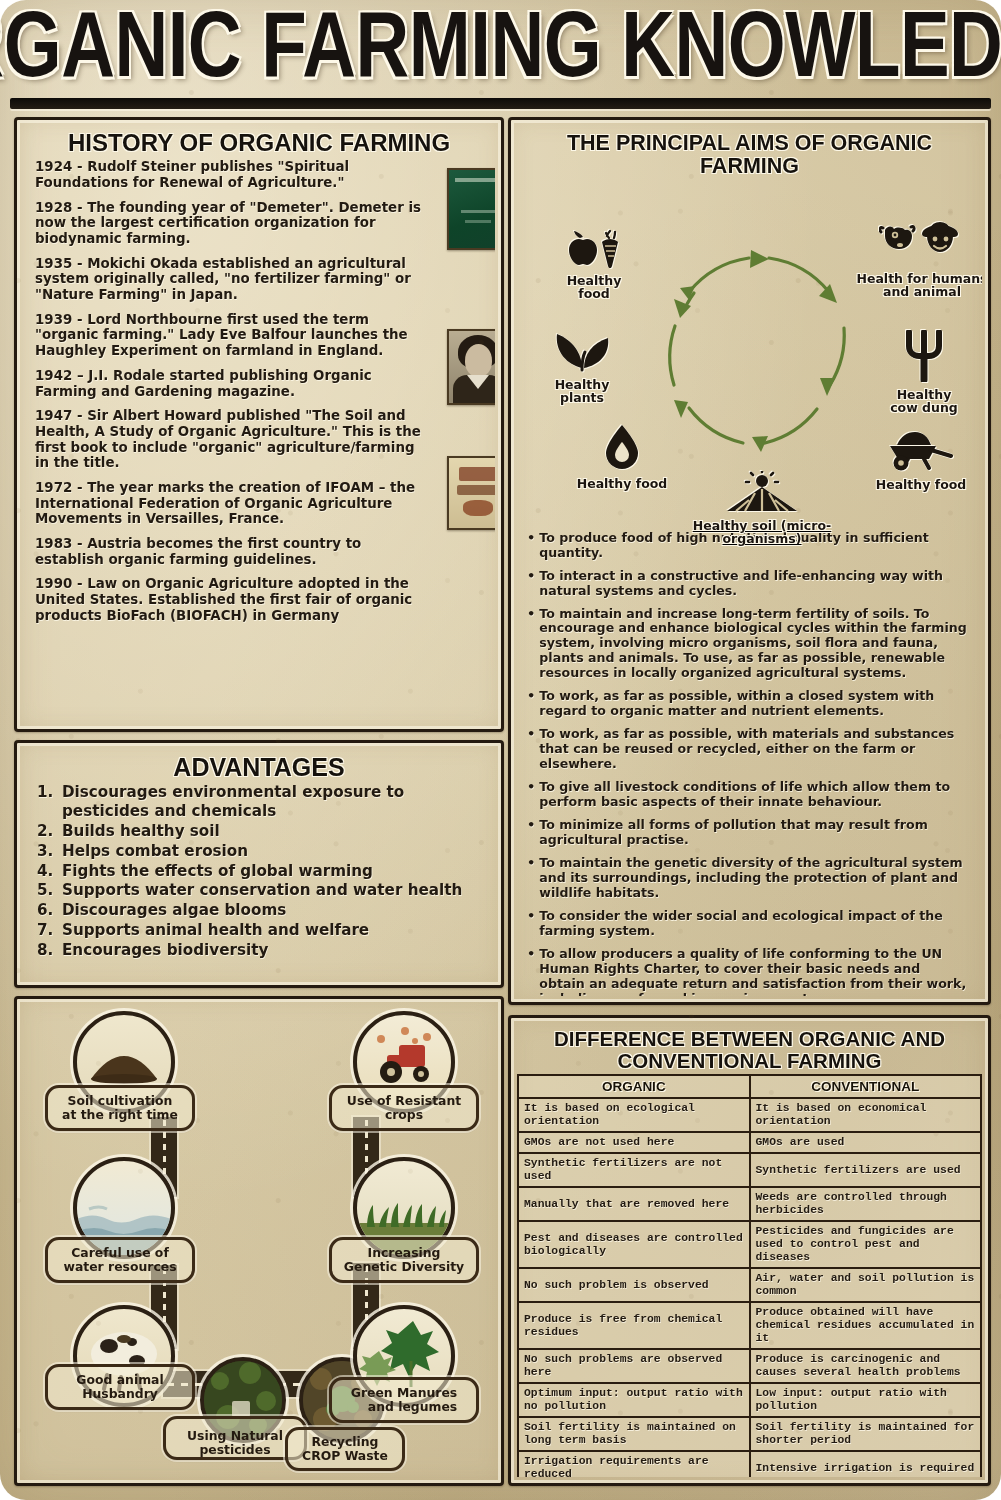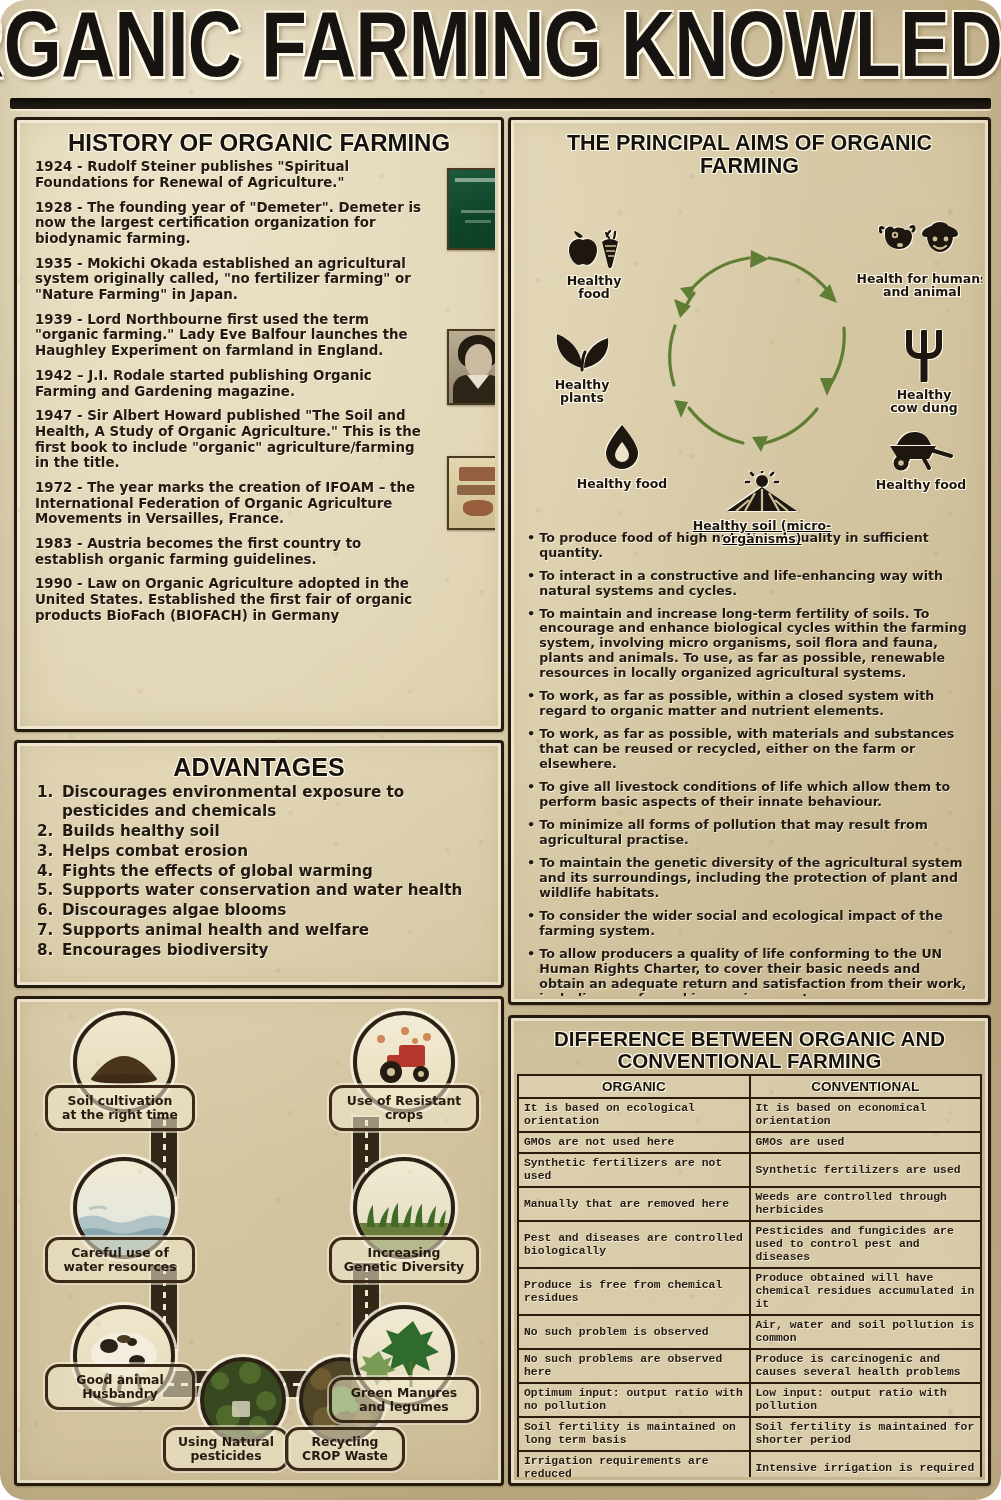--- a/index.html
+++ b/index.html
@@ -440,26 +440,26 @@
             </tr>
             <tr>
               <td>Manually that are removed here</td>
               <td>Weeds are controlled through herbicides</td>
             </tr>
             <tr>
               <td>Pest and diseases are controlled biologically</td>
               <td>Pesticides and fungicides are used to control pest and diseases</td>
             </tr>
             <tr>
+              <td>No such problem is observed</td>
+              <td>Air, water and soil pollution is common</td>
+            </tr>
+            <tr>
               <td>Produce is free from chemical residues</td>
               <td>Produce obtained will have chemical residues accumulated in it</td>
-            </tr>
-            <tr>
-              <td>No such problem is observed</td>
-              <td>Air, water and soil pollution is common</td>
             </tr>
             <tr>
               <td>No such problems are observed here</td>
               <td>Produce is carcinogenic and causes several health problems</td>
             </tr>
             <tr>
               <td>Optimum input: output ratio with no pollution</td>
               <td>Low input: output ratio with pollution</td>
             </tr>
             <tr>
@@ -589,27 +589,27 @@
 
       <div class="node-box" style="left:22px;top:80px;width:150px;height:46px;">
           <span>Soil cultivation<br>at the right time</span>
         </div>
       <div class="node-box" style="left:22px;top:232px;width:150px;height:46px;">
           <span>Careful use of<br>water resources</span>
         </div>
       <div class="node-box" style="left:22px;top:359px;width:150px;height:46px;">
           <span>Good animal<br>Husbandry</span>
         </div>
-      <div class="node-box" style="left:140px;top:422px;width:126px;height:44px;">
+      <div class="node-box" style="left:140px;top:411px;width:144px;height:44px;align-items:flex-end;">
           <span>Using Natural<br>pesticides</span>
         </div>
       <div class="node-box" style="left:262px;top:422px;width:120px;height:44px;">
           <span>Recycling<br>CROP Waste</span>
         </div>
-      <div class="node-box" style="left:306px;top:372px;width:150px;height:46px;">
+      <div class="node-box" style="left:306px;top:372px;width:150px;height:46px;text-align:right;">
           <span>Green Manures<br>and legumes</span>
         </div>
       <div class="node-box" style="left:306px;top:232px;width:150px;height:46px;">
           <span>Increasing<br>Genetic Diversity</span>
         </div>
       <div class="node-box" style="left:306px;top:80px;width:150px;height:46px;">
           <span>Use of Resistant<br>crops</span>
         </div>
     </div>
   </section>

